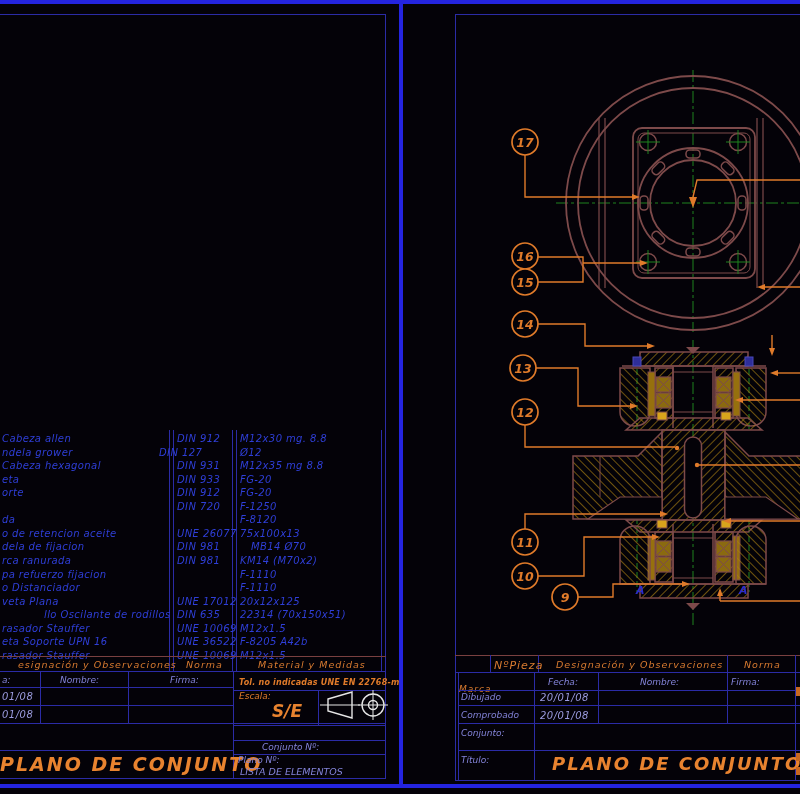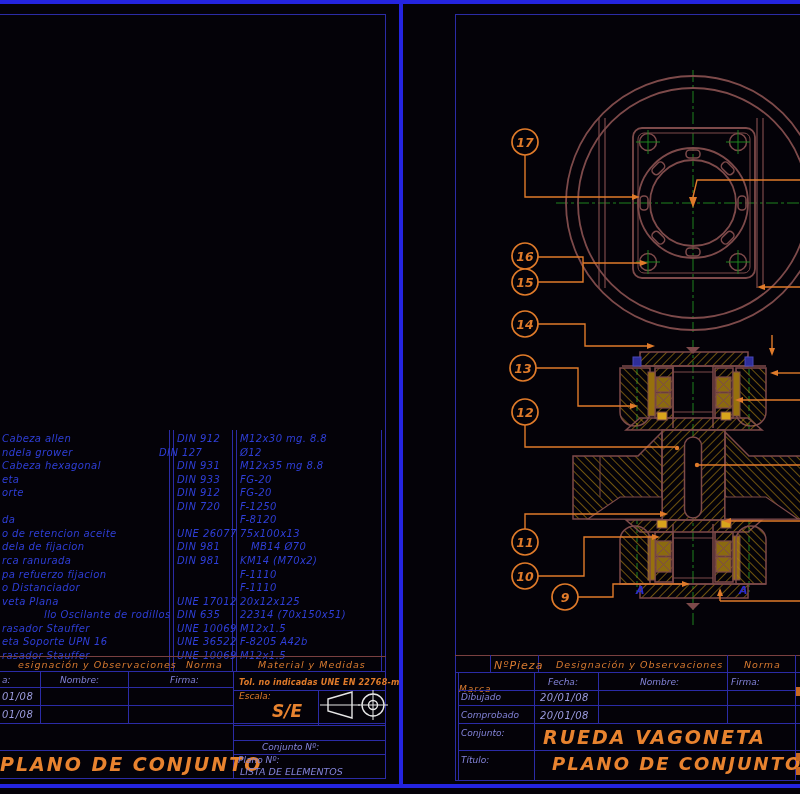--- a/index.html
+++ b/index.html
@@ -145,21 +145,20 @@
   <div class="vline" style="left:598px;top:672px;height:51px;"></div>
 
   <div class="txt blue-s" style="left:548px;top:677px;">Fecha:</div>
   <div class="txt blue-s" style="left:640px;top:677px;">Nombre:</div>
   <div class="txt blue-s" style="left:731px;top:677px;">Firma:</div>
   <div class="txt blue-s" style="left:461px;top:692px;">Dibujado</div>
   <div class="txt date" style="left:540px;top:692px;">20/01/08</div>
   <div class="txt blue-s" style="left:461px;top:710px;">Comprobado</div>
   <div class="txt date" style="left:540px;top:710px;">20/01/08</div>
   <div class="txt blue-s" style="left:461px;top:728px;">Conjunto:</div>
-  <div class="txt big-title" style="left:543px;top:726px;">RUEDA VAGONETA</div>
   <div class="txt blue-s" style="left:461px;top:755px;">Título:</div>
   <div class="txt big-title" style="left:552px;top:753px;font-size:18px;">PLANO DE CONJUNTO</div>
 
   <div class="frag" style="left:796px;top:687px;width:4px;height:9px;"></div>
   <div class="frag" style="left:796px;top:753px;width:4px;height:8px;"></div>
   <div class="frag" style="left:796px;top:767px;width:4px;height:8px;"></div>
 
   <svg id="cad" width="800" height="794" viewBox="0 0 800 794">
     <defs>
       <pattern id="h1" width="6" height="6" patternUnits="userSpaceOnUse" patternTransform="rotate(45)">

